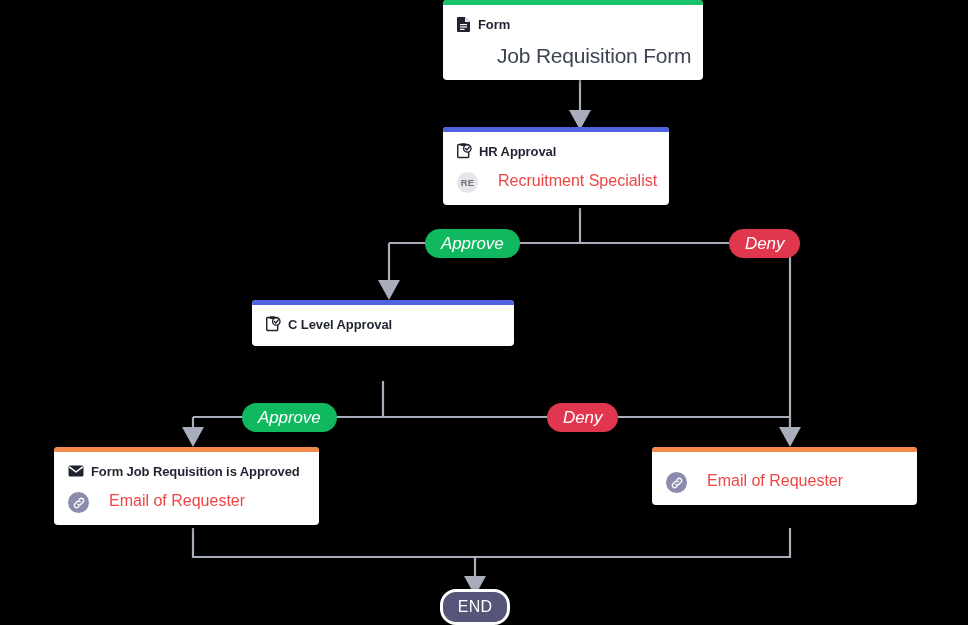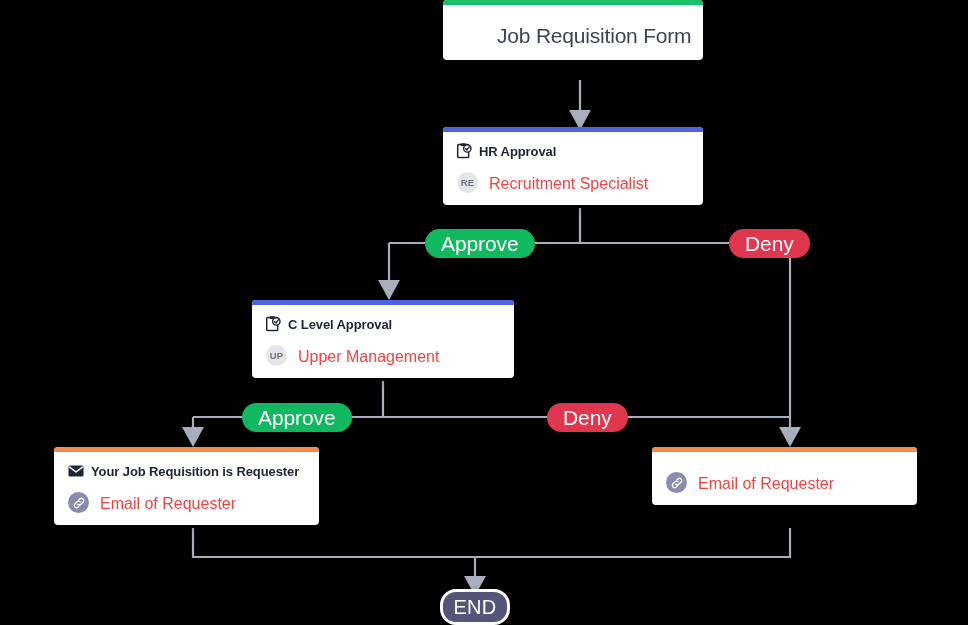--- a/index.html
+++ b/index.html
@@ -50,22 +50,22 @@
   }
   .node .title-text {
     font-size: 13px;
     font-weight: bold;
     color: #1f2430;
     letter-spacing: -0.1px;
     white-space: nowrap;
   }
   .node .sub-row {
     display: flex;
-    align-items: flex-end;
-    gap: 11px;
+    align-items: flex-start;
+    gap: 20px;
     margin-top: 11px;
   }
   .node .sub-text {
     font-size: 16px;
     color: #ef4444;
     white-space: nowrap;
   }
   .node .big-text {
     font-size: 21px;
     color: #3c4453;
@@ -105,36 +105,37 @@
 
   
   .pill {
     position: absolute;
     height: 29px;
     border-radius: 15px;
     display: flex;
     align-items: center;
     justify-content: center;
     color: #ffffff;
-    font-size: 21px;
+    font-size: 17px;
     letter-spacing: -0.1px;
     box-sizing: border-box;
     padding: 0 16px;
     white-space: nowrap;
+    font-style: italic;
   }
 
   
   #end-node {
     position: absolute;
     display: flex;
     align-items: center;
     justify-content: center;
     border-radius: 16px;
     color: #ffffff;
-    font-size: 20px;
+    font-size: 16px;
     letter-spacing: 0.3px;
     border: 3px solid #ffffff;
     box-sizing: border-box;
     box-shadow: 0 1px 4px rgba(0,0,0,0.3);
   }
 </style>
 </head>
 <body>
 
 <div id="canvas">
@@ -165,25 +166,37 @@
 
       <path d="M 193 528 L 193 557 L 475 557"></path>
       <path d="M 790 528 L 790 557 L 475 557"></path>
       <path d="M 475 557 L 475 586" marker-end="url(#arrow)"></path>
     </g>
   </svg>
 
   <div class="node" id="node-form" style="left:443px; top:0px; width:260px;">
     <div class="accent" style="background:#17c26b;"></div>
     <div class="body">
+      <div class="title-row">
+        <span>
+          <svg class="icon-svg" width="14" height="16" viewBox="0 0 14 16" xmlns="http://www.w3.org/2000/svg">
+            <path d="M1 1 h7 l5 5 v9 a1 1 0 0 1 -1 1 H1 a1 1 0 0 1 -1 -1 V2 a1 1 0 0 1 1 -1 z" fill="#1f2430"></path>
+            <path d="M8 1 v5 h5" fill="#ffffff" opacity="0.9"></path>
+            <rect x="3" y="8" width="7" height="1.2" fill="#ffffff"></rect>
+            <rect x="3" y="10.4" width="7" height="1.2" fill="#ffffff"></rect>
+            <rect x="3" y="12.8" width="4.5" height="1.2" fill="#ffffff"></rect>
+          </svg>
+        </span>
+        <span class="title-text">Form</span>
+      </div>
       <div class="big-text">Job Requisition Form</div>
     </div>
   </div>
 
-  <div class="node" id="node-hr-approval" style="left:443px; top:127px; width:260px;">
+  <div class="node" id="node-hr-approval" style="left:443px; top:127px; width:226px;">
     <div class="accent" style="background:#4f63e0;"></div>
     <div class="body">
       <div class="title-row">
         <span>
           <svg class="icon-svg" width="15" height="16" viewBox="0 0 15 16" xmlns="http://www.w3.org/2000/svg">
             <rect x="0.7" y="1.6" width="11" height="13" rx="1.2" fill="none" stroke="#1f2430" stroke-width="1.5"></rect>
             <rect x="3.6" y="0.3" width="5.2" height="2.8" rx="0.8" fill="#1f2430"></rect>
             <circle cx="10.3" cy="5.4" r="3.7" fill="#ffffff" stroke="#1f2430" stroke-width="1.4"></circle>
             <path d="M8.5 5.5 L9.9 6.9 L12.3 3.9" fill="none" stroke="#1f2430" stroke-width="1.4" stroke-linecap="round" stroke-linejoin="round"></path>
           </svg>
@@ -204,38 +217,34 @@
         <span>
           <svg class="icon-svg" width="15" height="16" viewBox="0 0 15 16" xmlns="http://www.w3.org/2000/svg">
             <rect x="0.7" y="1.6" width="11" height="13" rx="1.2" fill="none" stroke="#1f2430" stroke-width="1.5"></rect>
             <rect x="3.6" y="0.3" width="5.2" height="2.8" rx="0.8" fill="#1f2430"></rect>
             <circle cx="10.3" cy="5.4" r="3.7" fill="#ffffff" stroke="#1f2430" stroke-width="1.4"></circle>
             <path d="M8.5 5.5 L9.9 6.9 L12.3 3.9" fill="none" stroke="#1f2430" stroke-width="1.4" stroke-linecap="round" stroke-linejoin="round"></path>
           </svg>
         </span>
         <span class="title-text">C Level Approval</span>
       </div>
-      <div class="sub-row">
-        <span class="avatar">UP</span>
-        <span class="sub-text">Upper Management</span>
-      </div>
     </div>
   </div>
 
   <div class="node" id="node-email-approved" style="left:54px; top:447px; width:265px;">
     <div class="accent" style="background:#f58a4b;"></div>
     <div class="body">
       <div class="title-row">
         <span>
           <svg class="icon-svg" width="16" height="12" viewBox="0 0 16 12" xmlns="http://www.w3.org/2000/svg">
             <rect x="0.5" y="0.5" width="15" height="11" rx="1.6" fill="#1f2430"></rect>
             <path d="M1.6 2.2 L8 7 L14.4 2.2" fill="none" stroke="#ffffff" stroke-width="1.5" stroke-linecap="round" stroke-linejoin="round"></path>
           </svg>
         </span>
-        <span class="title-text">Your Job Requisition is Requester</span>
+        <span class="title-text">Form Job Requisition is Approved</span>
       </div>
       <div class="sub-row">
         <span class="link-badge">
           <svg class="icon-svg" width="12" height="12" viewBox="0 0 14 14" xmlns="http://www.w3.org/2000/svg">
             <path d="M5.6 8.4 a2.6 2.6 0 0 0 3.7 0 l2.3 -2.3 a2.6 2.6 0 0 0 -3.7 -3.7 L6.7 3.6" fill="none" stroke="#ffffff" stroke-width="1.5" stroke-linecap="round"></path>
             <path d="M8.4 5.6 a2.6 2.6 0 0 0 -3.7 0 L2.4 7.9 a2.6 2.6 0 0 0 3.7 3.7 L7.3 10.4" fill="none" stroke="#ffffff" stroke-width="1.5" stroke-linecap="round"></path>
           </svg>
         </span>
         <span class="sub-text">Email of Requester</span>
       </div>

